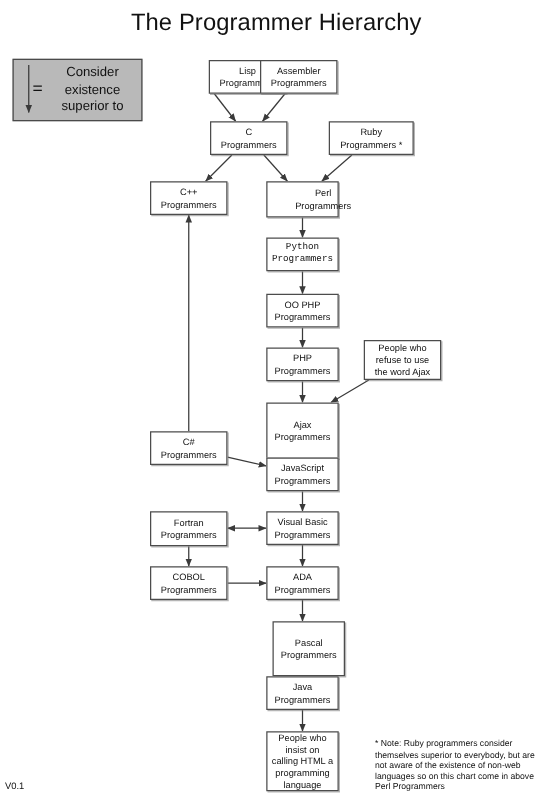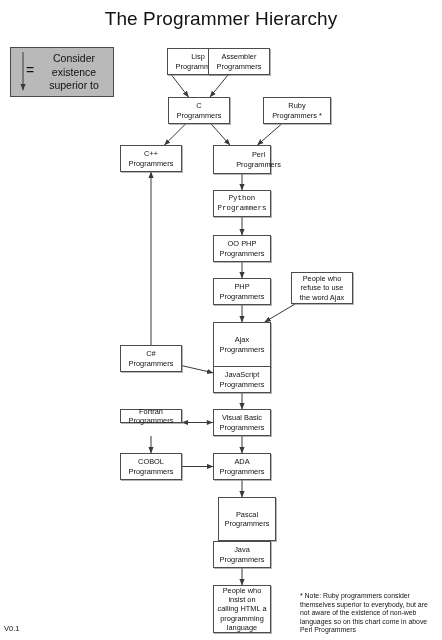--- a/index.html
+++ b/index.html
@@ -235,21 +235,21 @@
           <span>C#</span>
           <span>Programmers</span>
         </div>
       </div>
       <div class="node" style="left: 213px; top: 366px; width: 58px; height: 27px;">
         <div>
           <span>JavaScript</span>
           <span>Programmers</span>
         </div>
       </div>
-      <div class="node" style="left: 120px; top: 409px; width: 62px; height: 14px;">
+      <div class="node" style="left: 120px; top: 409px; width: 62px; height: 28px;">
         <div>
           <span>Fortran</span>
           <span>Programmers</span>
         </div>
       </div>
       <div class="node" style="left: 213px; top: 409px; width: 58px; height: 27px;">
         <div>
           <span>Visual Basic</span>
           <span>Programmers</span>
         </div>

